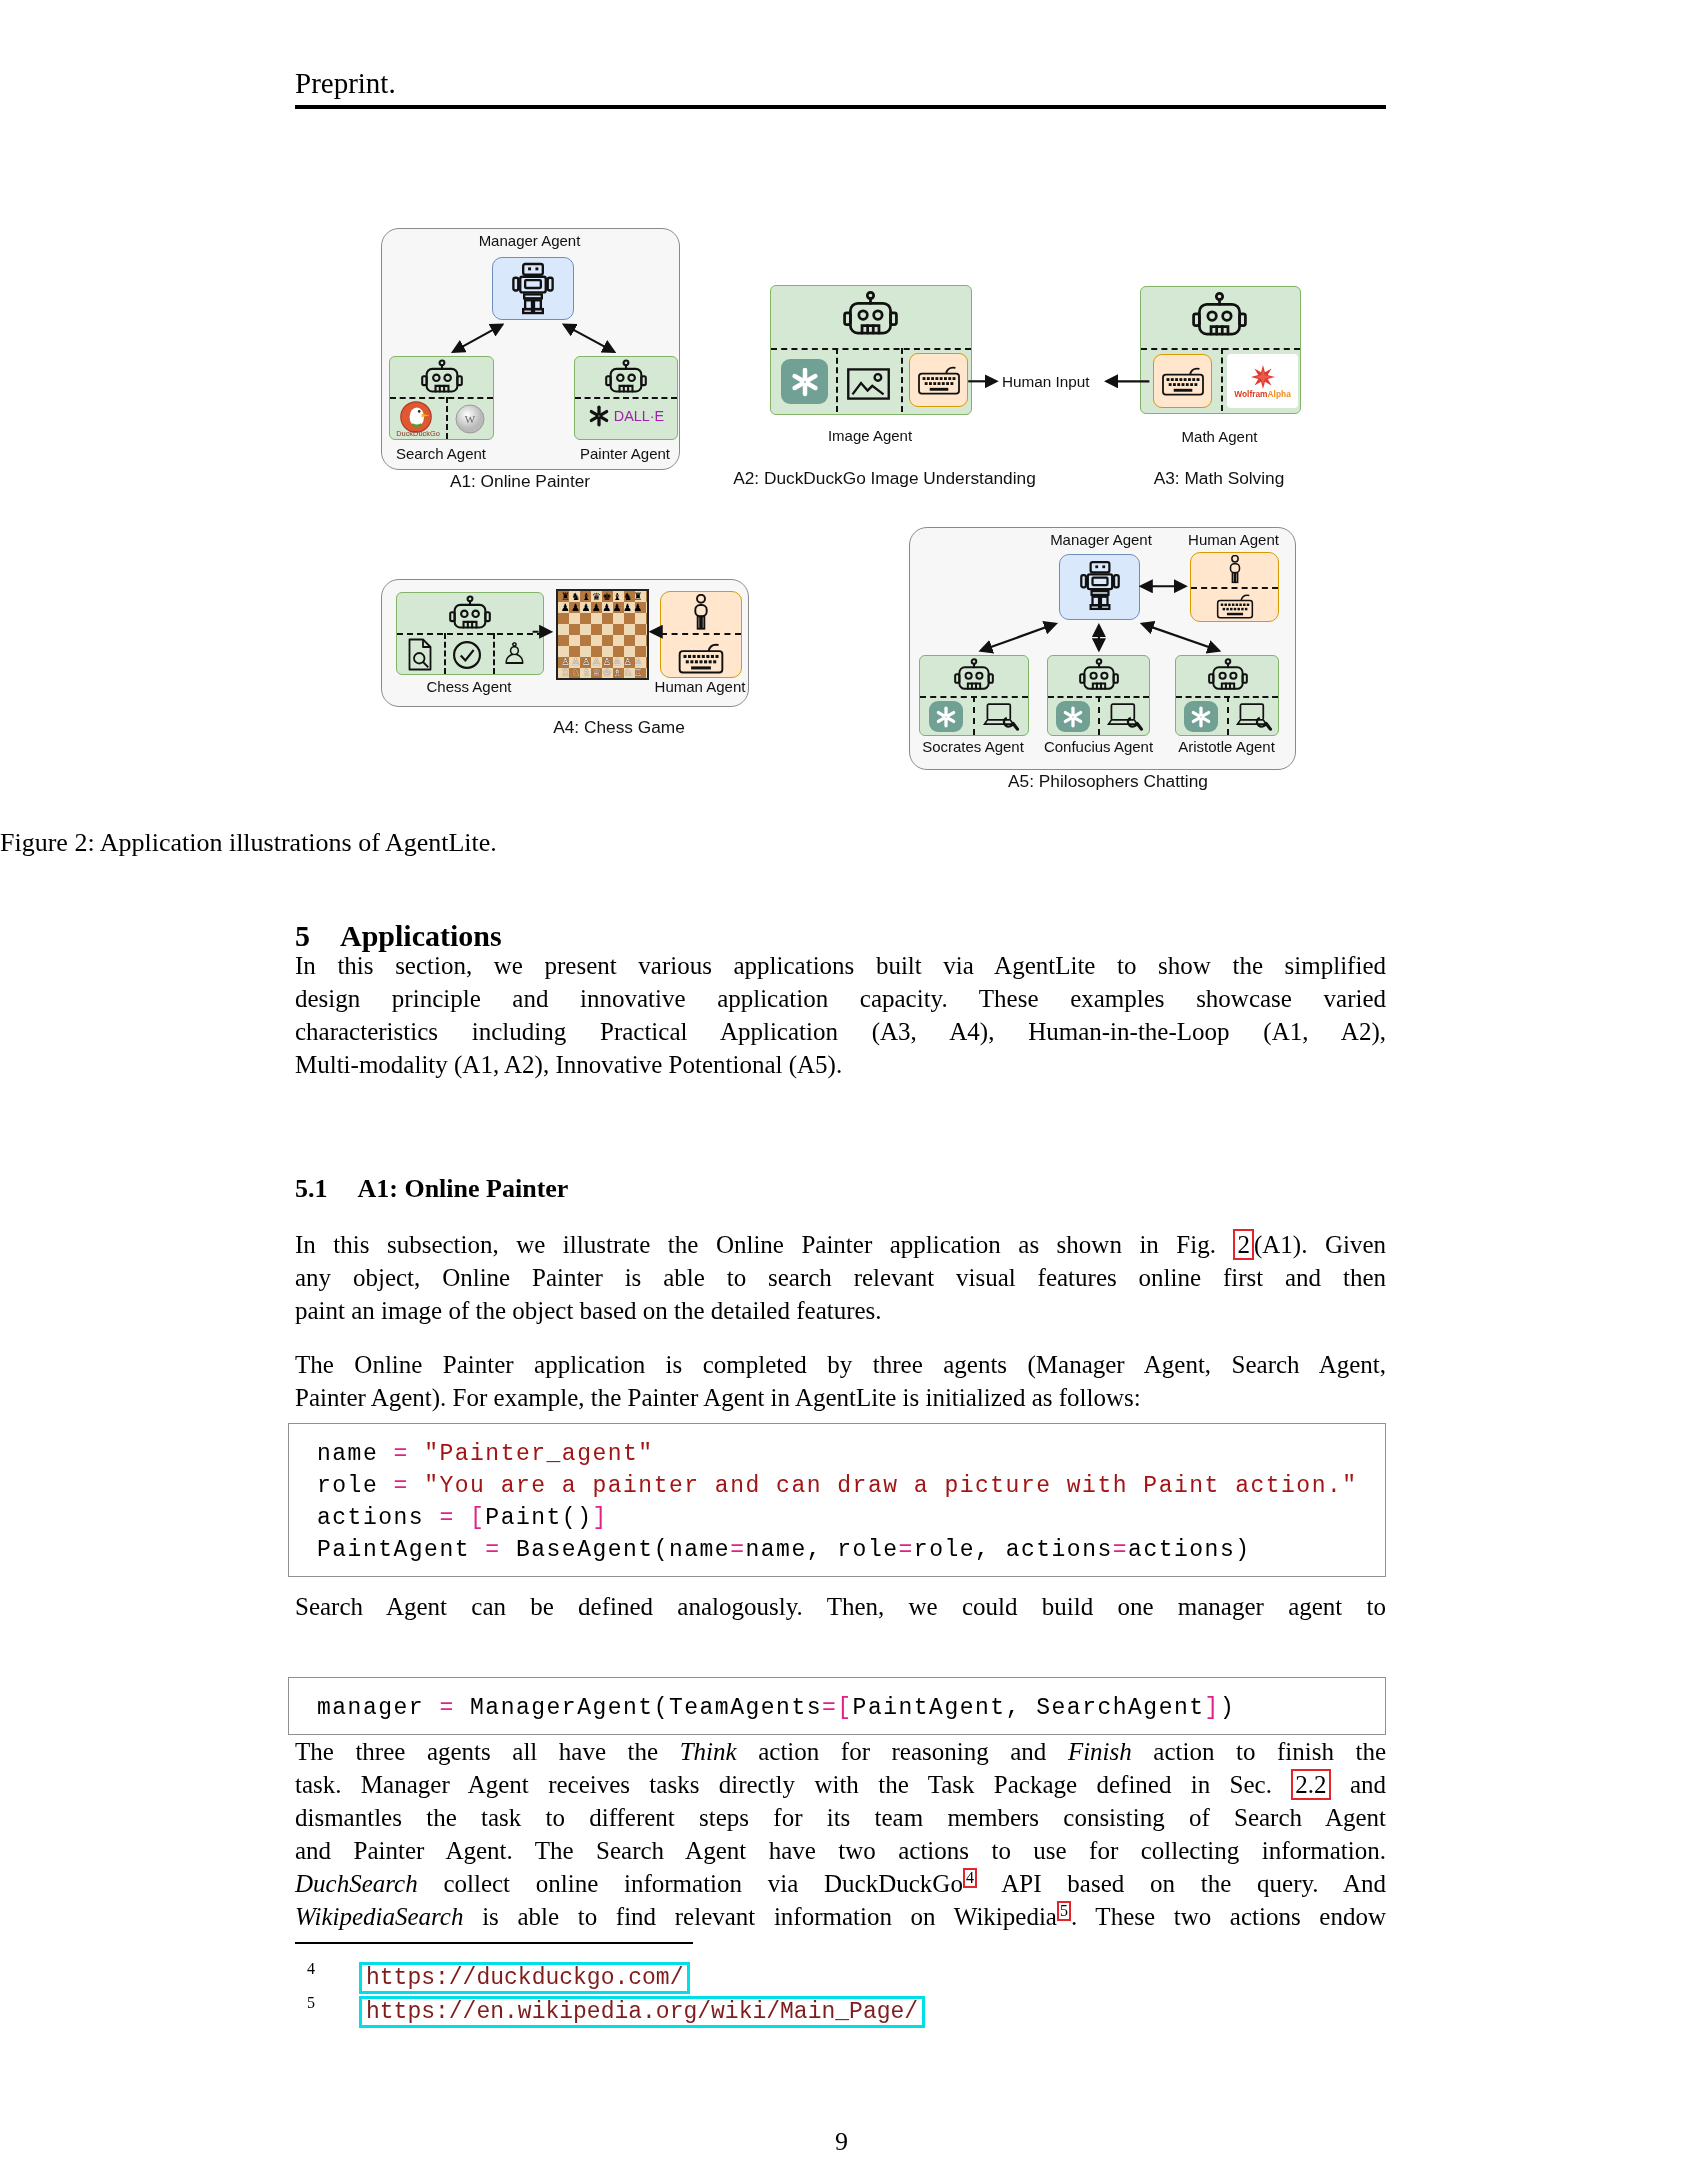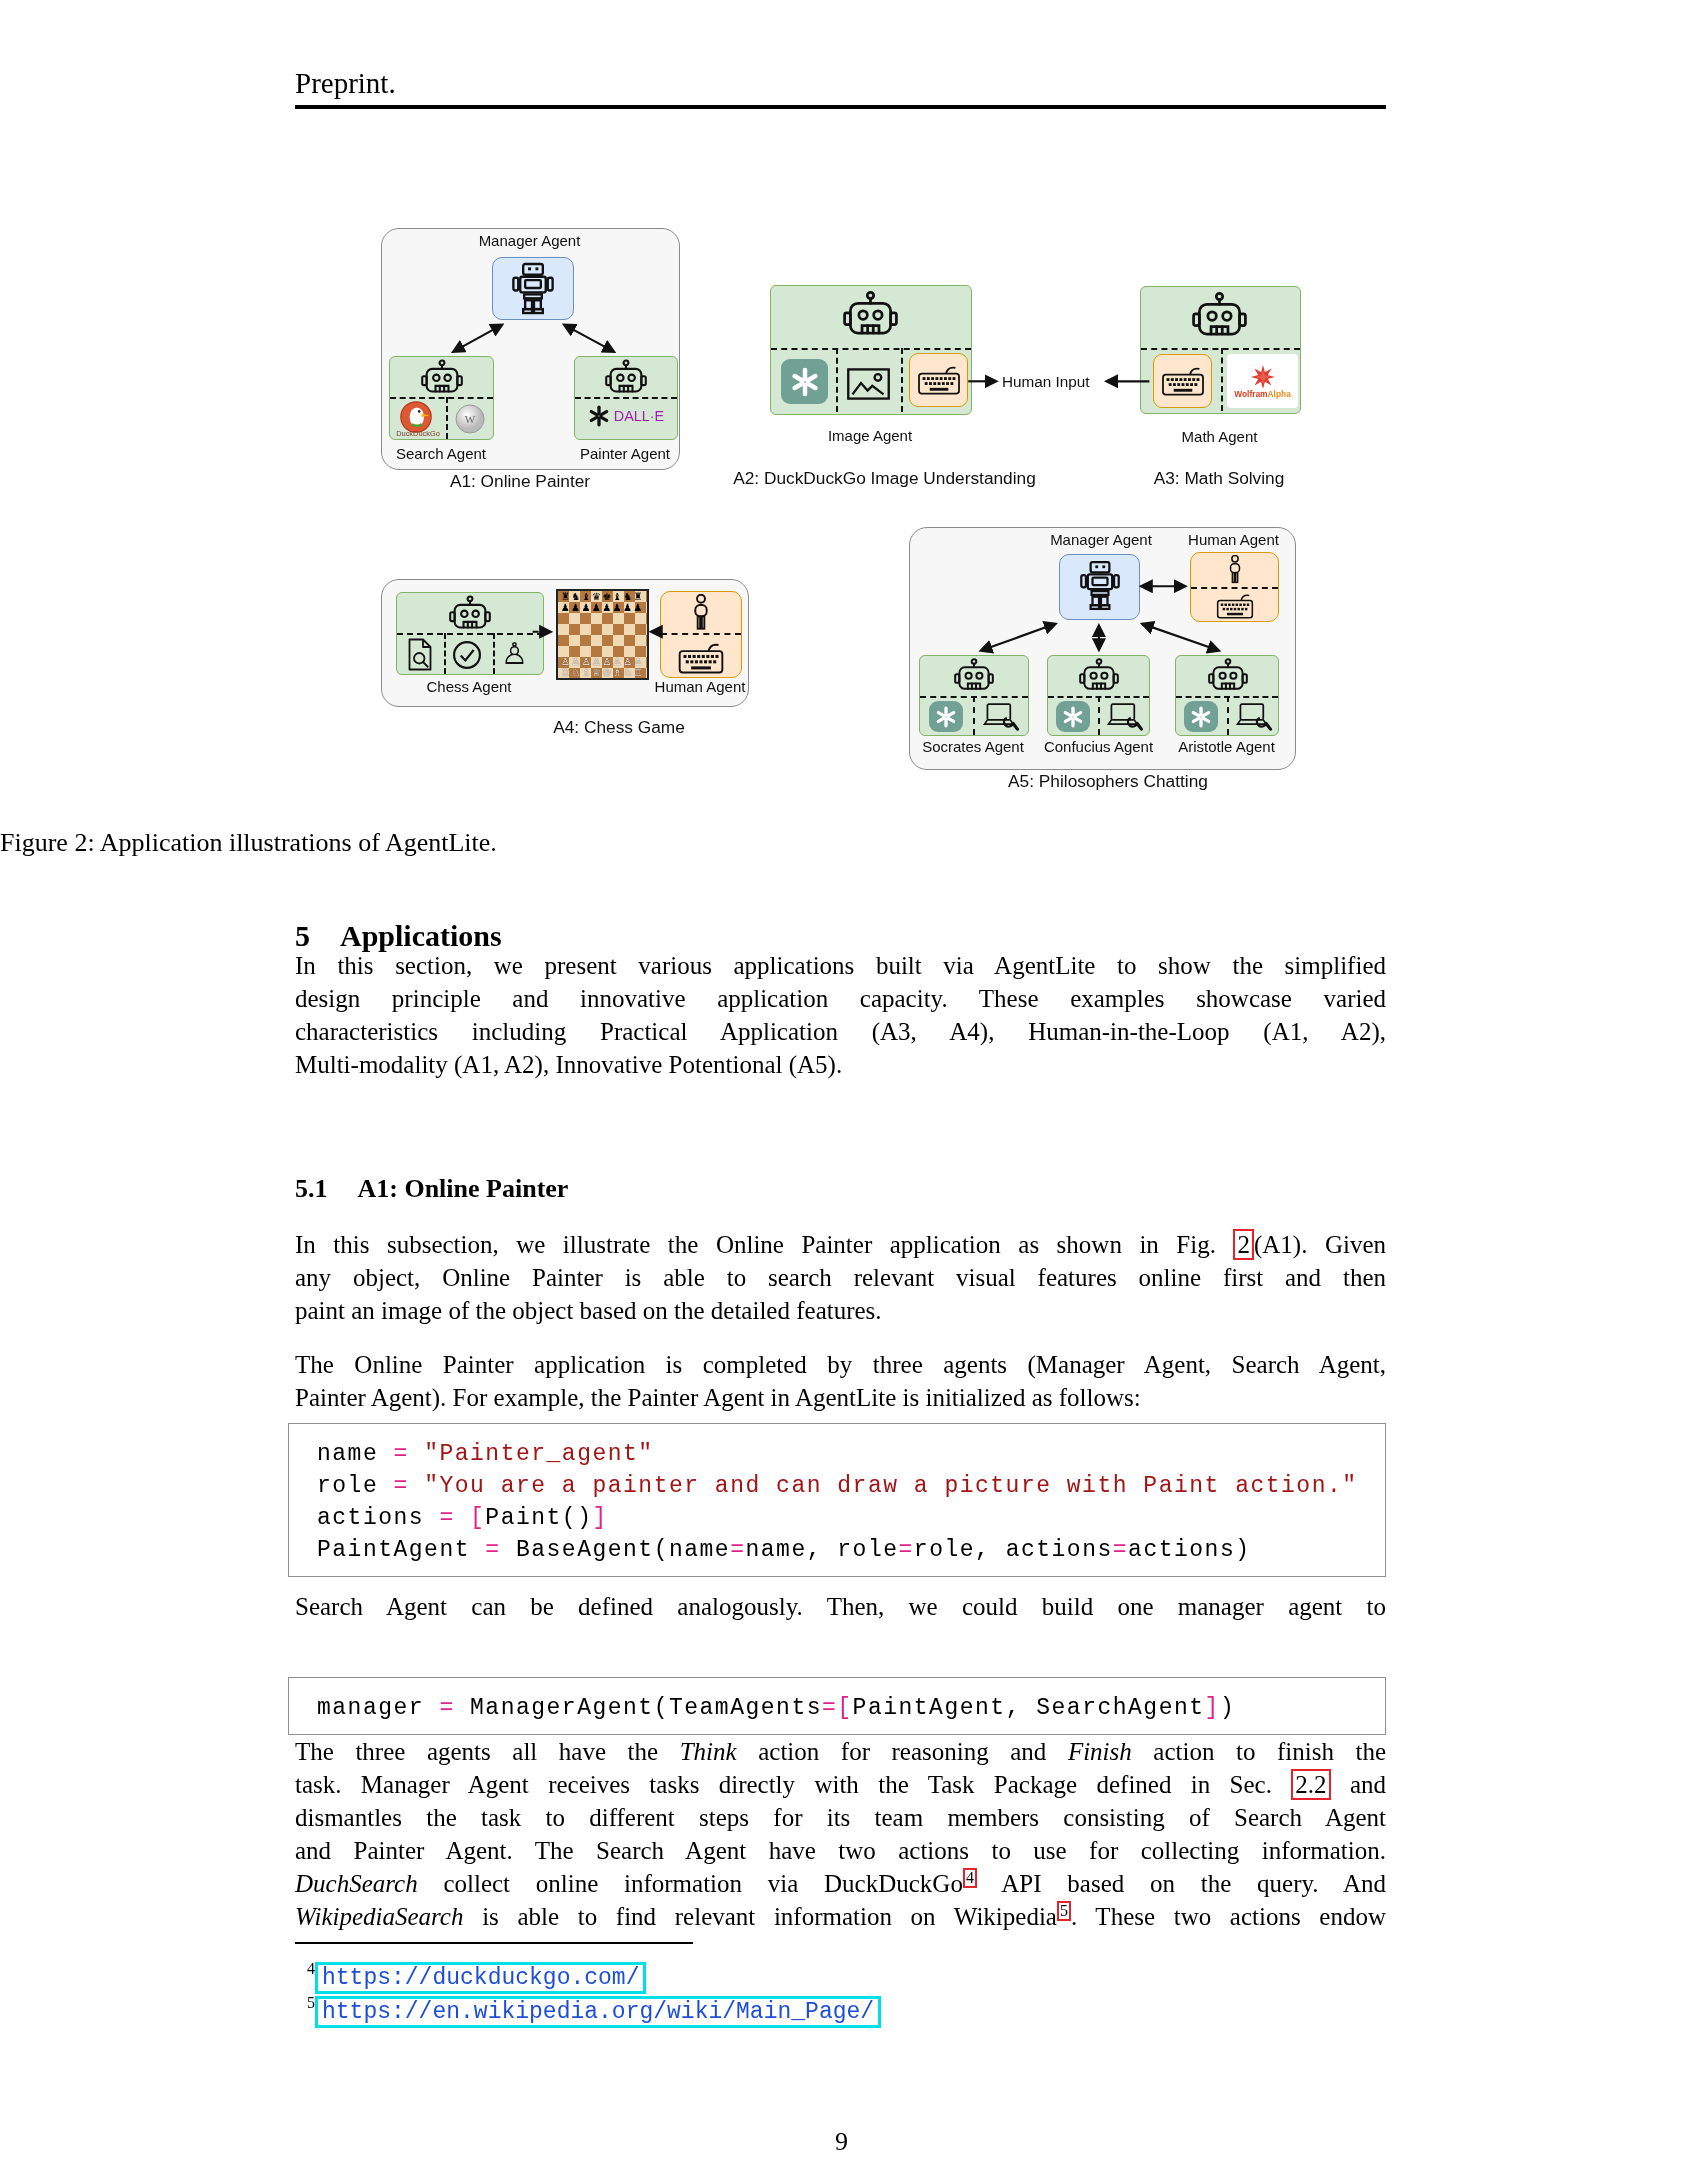--- a/index.html
+++ b/index.html
@@ -53,21 +53,21 @@
            letter-spacing:1.5px;padding:14px 0 10px 28px;width:1068px;}
   .cline{line-height:32px;white-space:pre;}
   .op{color:var(--code-op);}
   .str{color:var(--code-str);}
 
   
   .fnrule{position:absolute;background:#000;height:2px;}
   .fnrow{position:absolute;font-size:23px;}
   .fnmark{font-size:16px;vertical-align:10px;font-family:"Liberation Serif",serif;}
   .urlbox{display:inline-block;border:3px solid var(--link-cyan);padding:0 4px;
-          font-family:"Liberation Mono","DejaVu Sans Mono",monospace;font-size:23px;color:#1d4ed8;}
+          font-family:"Liberation Mono","DejaVu Sans Mono",monospace;font-size:23px;color:#7f1d1d;margin-left:44px;}
   .pageno{position:absolute;left:0;width:1683px;text-align:center;font-size:26px;}
 
   svg.arrows{position:absolute;left:0;top:0;pointer-events:none;}
   svg .st{stroke:#111;stroke-width:2.2;fill:none;}
 </style>
 </head>
 <body>
 
 <div class="page">
 

